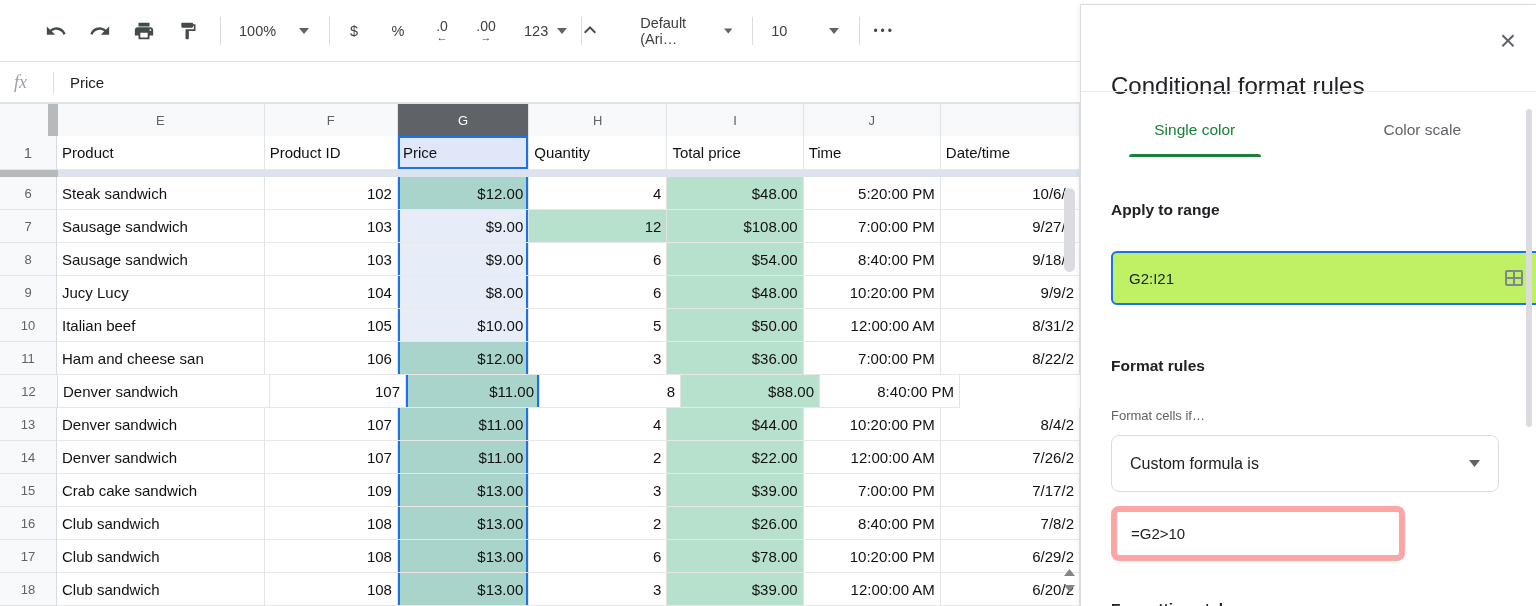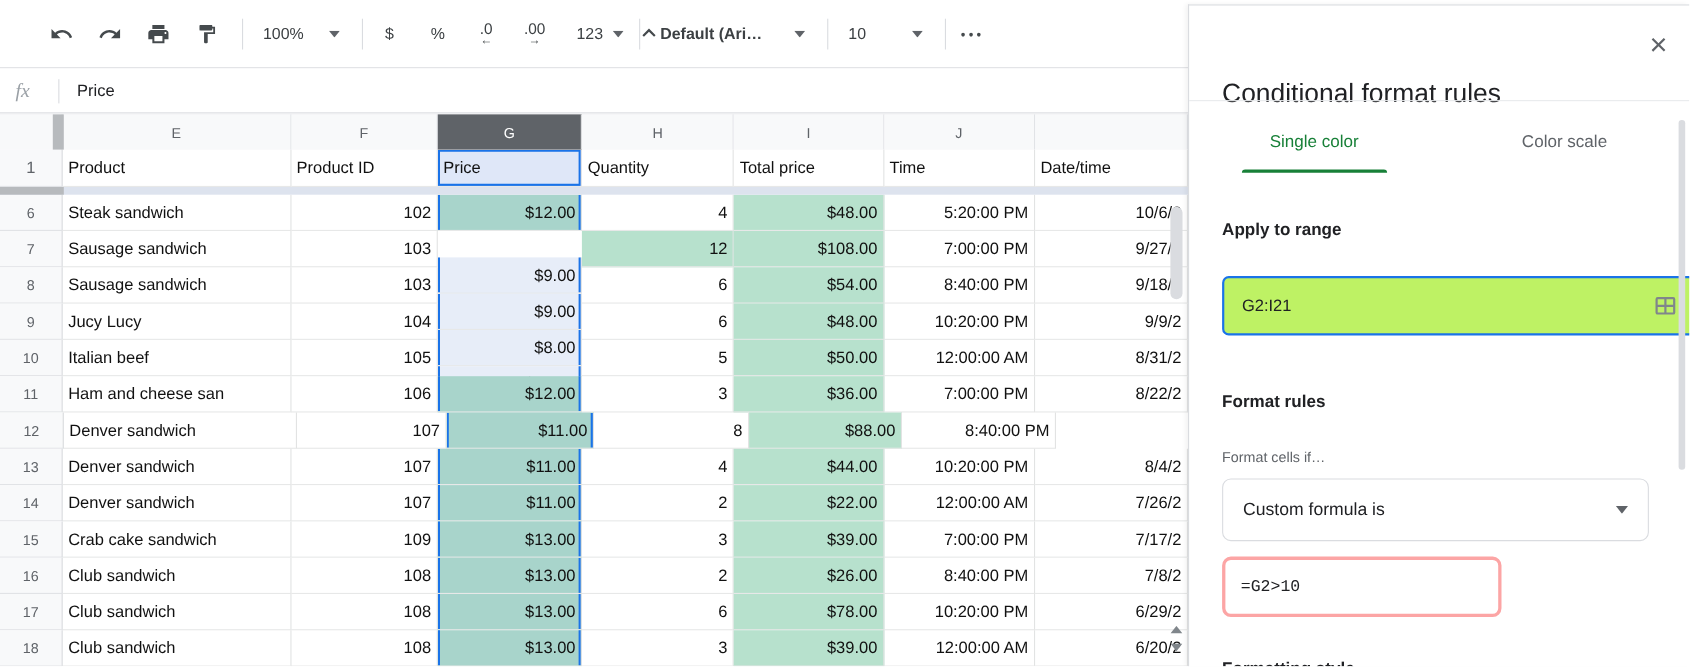--- a/index.html
+++ b/index.html
@@ -52,21 +52,21 @@
     font-size:15px; color:#111; display:flex; align-items:center; padding:0 5px;
     white-space:nowrap; overflow:hidden; cursor:cell; }
   .rowhead { width:58px; justify-content:center; font-size:13px; color:#5f6368;
     background:#f8f9fa; border-right:1px solid #d9dbde; border-bottom:1px solid #e1e3e6; }
   .num { justify-content:flex-end; }
   .c-date { }
   .header-row .cell { font-size:15px; }
 
   .active-cell { box-shadow:inset 0 0 0 2px #1a73e8; background:#dfe7f8; }
   .c-price { box-shadow:inset 2px 0 0 #1a73e8, inset -2px 0 0 #1a73e8; }
-  .sel-blue { background:#e7edf8;margin-top:24px; }
+  .sel-blue { background:#e7edf8; }
   .sel-teal { background:#a8d4cb; }
   .fmt-green { background:#b7e1cd; }
 
   .frozen-sep { height:7px; background:#dde3ee; position:relative; }
   .frozen-sep-left { position:absolute; left:0; top:0; width:58px; height:100%; background:#b7babd; }
 
   .grid-scroll-thumb { position:absolute; left:1064px; top:85px; width:11px; height:84px;
     background:#dadce0; border-radius:6px; cursor:pointer; }
   .grid-scroll-arrows { position:absolute; left:1062px; top:466px; width:14px;
     display:flex; flex-direction:column; align-items:center; gap:9px; }
@@ -90,23 +90,23 @@
   .range-box { position:absolute; left:30px; top:246px; width:432px; height:54px;
     border:2px solid #1a73e8; border-radius:6px; display:flex; align-items:center;
     padding:12px 16px; cursor:text; background:#bef264; }
   .range-text { font-size:15px; color:#202124; flex:1; }
   .range-grid-icon { display:block; cursor:pointer; }
   .small-label { position:absolute; left:30px; top:403px; font-size:13px; color:#5f6368; }
   .cond-select { position:absolute; left:30px; top:430px; width:388px; height:57px;
     border:1px solid #dadce0; border-radius:8px; display:flex; align-items:center;
     padding:0 18px; cursor:pointer; background:#fff; }
   .cond-text { font-size:16px; color:#202124; flex:1; }
-  .formula-box { position:absolute; left:30px; top:501px; width:254px; height:55px;
-    border:3px solid #fca5a5; border-radius:8px; display:flex; align-items:center;
-    padding:0 14px; cursor:text; background:#fff;font-family:Liberation Mono, monospace; }
+  .formula-box { position:absolute; left:30px; top:501px; width:294px; height:55px;
+    border:6px solid #fca5a5; border-radius:8px; display:flex; align-items:center;
+    padding:0 14px; cursor:text; background:#fff; }
   .formula-text { font-size:15px; color:#202124; }
   .cutoff-label { position:absolute; left:30px; top:595px; font-size:15.5px; font-weight:700; color:#202124; }
   .panel-scroll-thumb { position:absolute; right:4px; top:104px; width:6px; height:318px;
     background:#dadce0; border-radius:3px; cursor:pointer; }
 </style>
 </head>
 <body>
 
 <div class="app">
 
@@ -161,21 +161,21 @@
     </div>
     <div class="tctrl" style="margin-right:4px;">
       <span class="ttext">123</span>
       <svg class="caret" width="10" height="6" viewBox="0 0 10 6">
           <path d="M0 0h10L5 6z" fill="#5f6368"></path>
         </svg>
     </div>
     <div class="tdiv"></div>
 
     <div class="tctrl font-ctrl">
-      <span class="ttext" style="font-weight:700;">Default (Ari…</span>
+      <span class="ttext" style="font-weight:400;margin-left:40px;">Default (Ari…</span>
       <svg class="caret" width="10" height="6" viewBox="0 0 10 6">
           <path d="M0 0h10L5 6z" fill="#5f6368"></path>
         </svg>
     </div>
     <div class="tdiv"></div>
 
     <div class="tctrl size-ctrl">
       <span class="ttext">10</span>
       <svg class="caret" width="10" height="6" viewBox="0 0 10 6">
           <path d="M0 0h10L5 6z" fill="#5f6368"></path>

